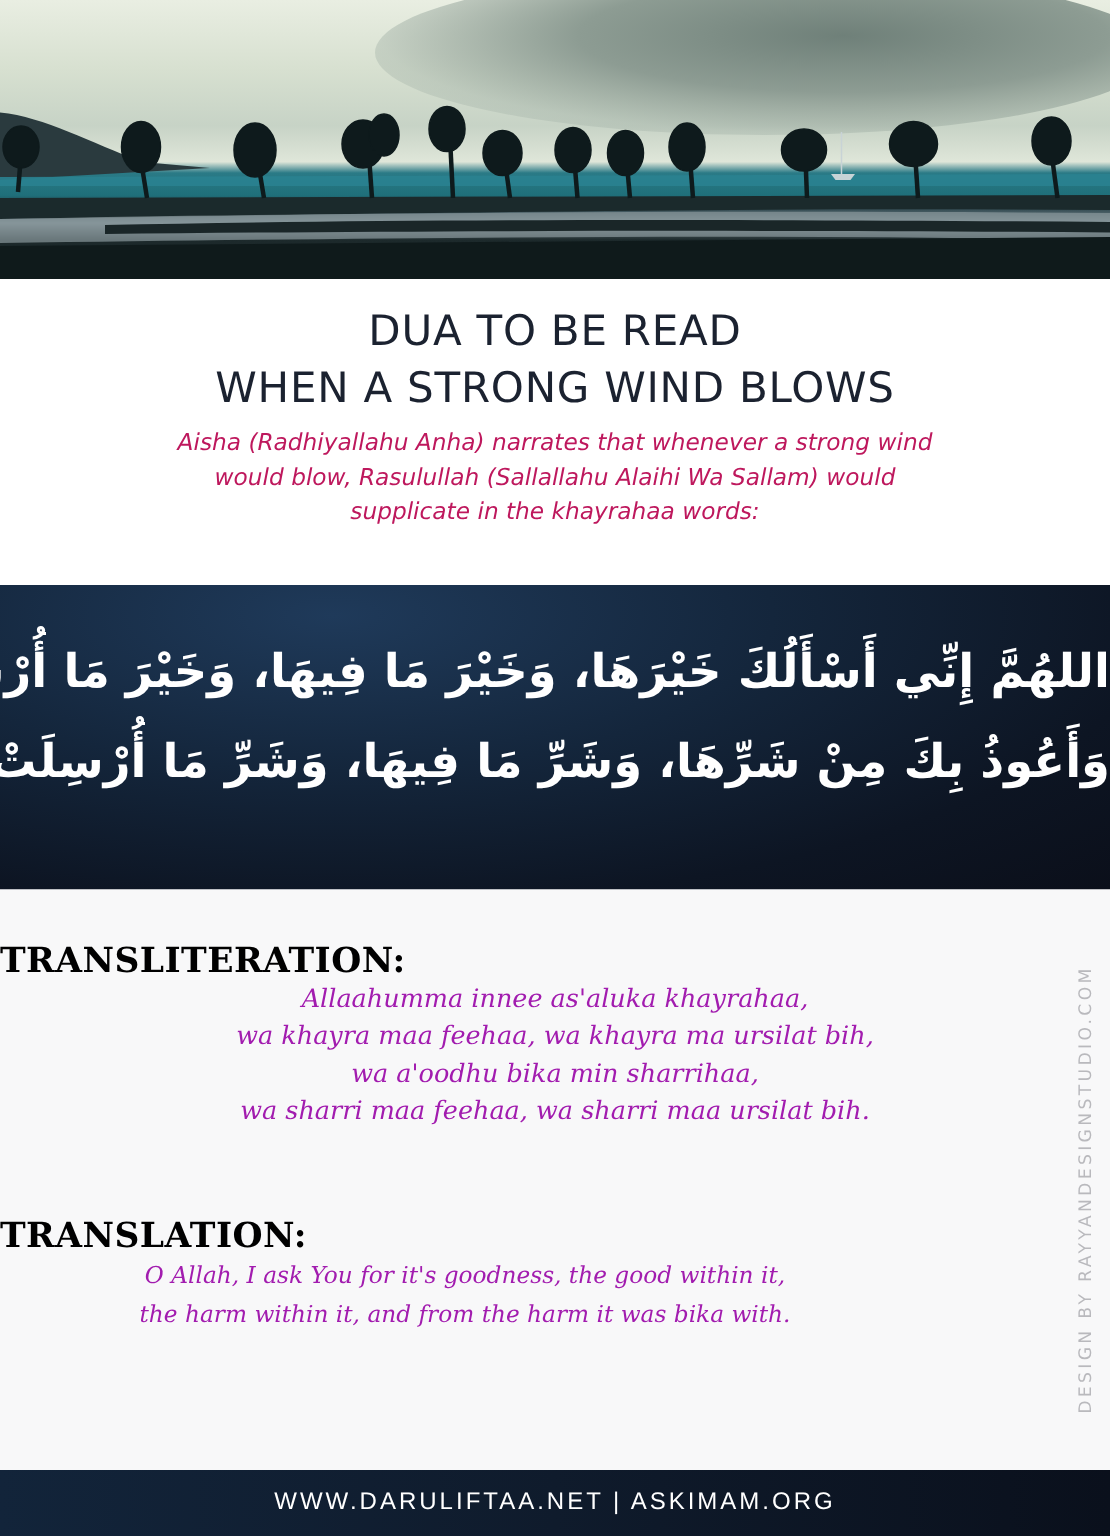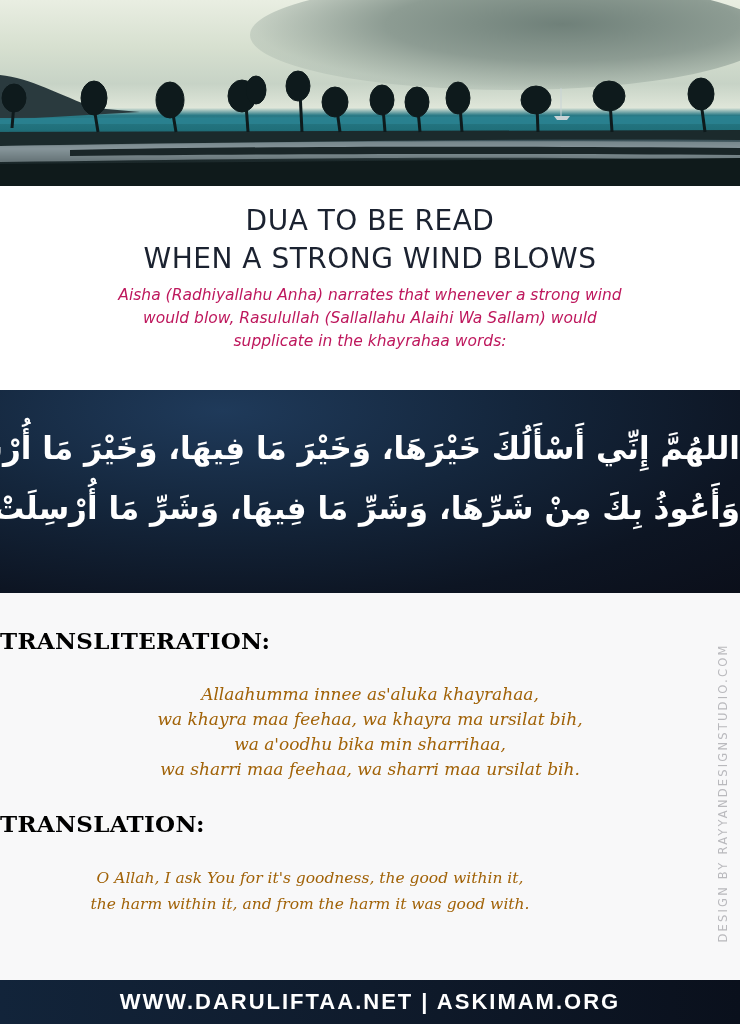--- a/index.html
+++ b/index.html
@@ -11,30 +11,30 @@
   .photo svg { position:absolute; left:0; top:0; }
   .title-area { position:absolute; left:0; top:186px; width:740px; height:204px; background:#ffffff; text-align:center; }
   .title { margin:0; padding-top:16px; font-family:"DejaVu Sans", sans-serif; font-weight:normal; color:#1b2230; font-size:28px; line-height:38px; letter-spacing:0.5px; }
   .intro { margin:6px auto 0; width:620px; font-family:"DejaVu Sans", sans-serif; font-style:italic; color:#be185d; font-size:15.5px; line-height:23px; }
   .arabic-band { position:absolute; left:0; top:390px; width:740px; height:203px;
     background: radial-gradient(ellipse at 30% 10%, #1f3a5a 0%, #14263c 40%, #0d1523 75%, #0b0f1a 100%); }
   .arabic-line { direction:rtl; text-align:center; color:#ffffff; font-family:"DejaVu Sans", sans-serif; font-weight:bold; font-size:31px; line-height:60px; white-space:nowrap; }
   .arabic-line.l1 { padding-top:28px; }
   .light-area { position:absolute; left:0; top:593px; width:740px; height:387px; background:#f8f8f9; }
   .sec-head { font-family:"DejaVu Serif", serif; font-weight:bold; color:#000000; font-size:23px; text-align:left; letter-spacing:0.3px; }
-  .sec-body { font-family:"DejaVu Serif", serif; font-style:italic; color:#a16207; font-size:17px; line-height:25px; text-align:center;margin-top:28px; }
+  .sec-body { font-family:"DejaVu Serif", serif; font-style:italic; color:#a21caf; font-size:17px; line-height:25px; text-align:center; }
   .translit { position:absolute; top:34px; left:0; width:740px; }
   .translation { position:absolute; top:217px; left:0; width:620px; }
   .sec-body.small { font-size:15.5px; line-height:26px; }
   .reference { margin-top:10px; font-family:"DejaVu Serif", serif; font-style:italic; color:#6f6f74; font-size:11.5px; text-align:center; }
   .credit { position:absolute; right:7px; top:30px; width:20px; height:340px; }
   .credit span { position:absolute; left:50%; top:50%; transform:translate(-50%,-50%) rotate(-90deg); white-space:nowrap; font-family:"DejaVu Sans", sans-serif; font-size:11.5px; letter-spacing:2.2px; color:#b9b9bd; }
   .footer { position:absolute; left:0; top:980px; width:740px; height:44px;
     background: linear-gradient(90deg, #12243a 0%, #0f1b2c 50%, #0a101c 100%); display:flex; align-items:center; justify-content:center; }
-  .footer span { color:#ffffff; font-family:"Liberation Sans", sans-serif; font-weight:bold; font-size:22px; letter-spacing:2px; }
+  .footer span { color:#ffffff; font-family:"Liberation Sans", sans-serif; font-weight:normal; font-size:16px; letter-spacing:2px; }
 </style>
 </head>
 <body>
 
 <div class="photo">
   <div class="clouds"></div>
   <svg width="740" height="186" viewBox="0 0 740 186">
 
     <path d="M0,75 C30,78 60,95 95,108 L140,112 L0,120 Z" fill="#2a3a3e"></path>
     <path d="M0,118 L740,116 L740,124 L0,124 Z" fill="#2a8290" opacity="0.9"></path>
@@ -126,21 +126,21 @@
       <div>wa khayra maa feehaa, wa khayra ma ursilat bih,</div>
       <div>wa a'oodhu bika min sharrihaa,</div>
       <div>wa sharri maa feehaa, wa sharri maa ursilat bih.</div>
     </div>
   </div>
 
   <div class="translation">
     <div class="sec-head">TRANSLATION:</div>
     <div class="sec-body small">
       <div>O Allah, I ask You for it's goodness, the good within it,</div>
-      <div>the harm within it, and from the harm it was good with.</div>
+      <div>the harm within it, and from the harm it was bika with.</div>
     </div>
   </div>
 
   <div class="credit">
     <span>DESIGN BY RAYYANDESIGNSTUDIO.COM</span>
   </div>
 </div>
 
 <div class="footer">
   <span>WWW.DARULIFTAA.NET | ASKIMAM.ORG</span>

